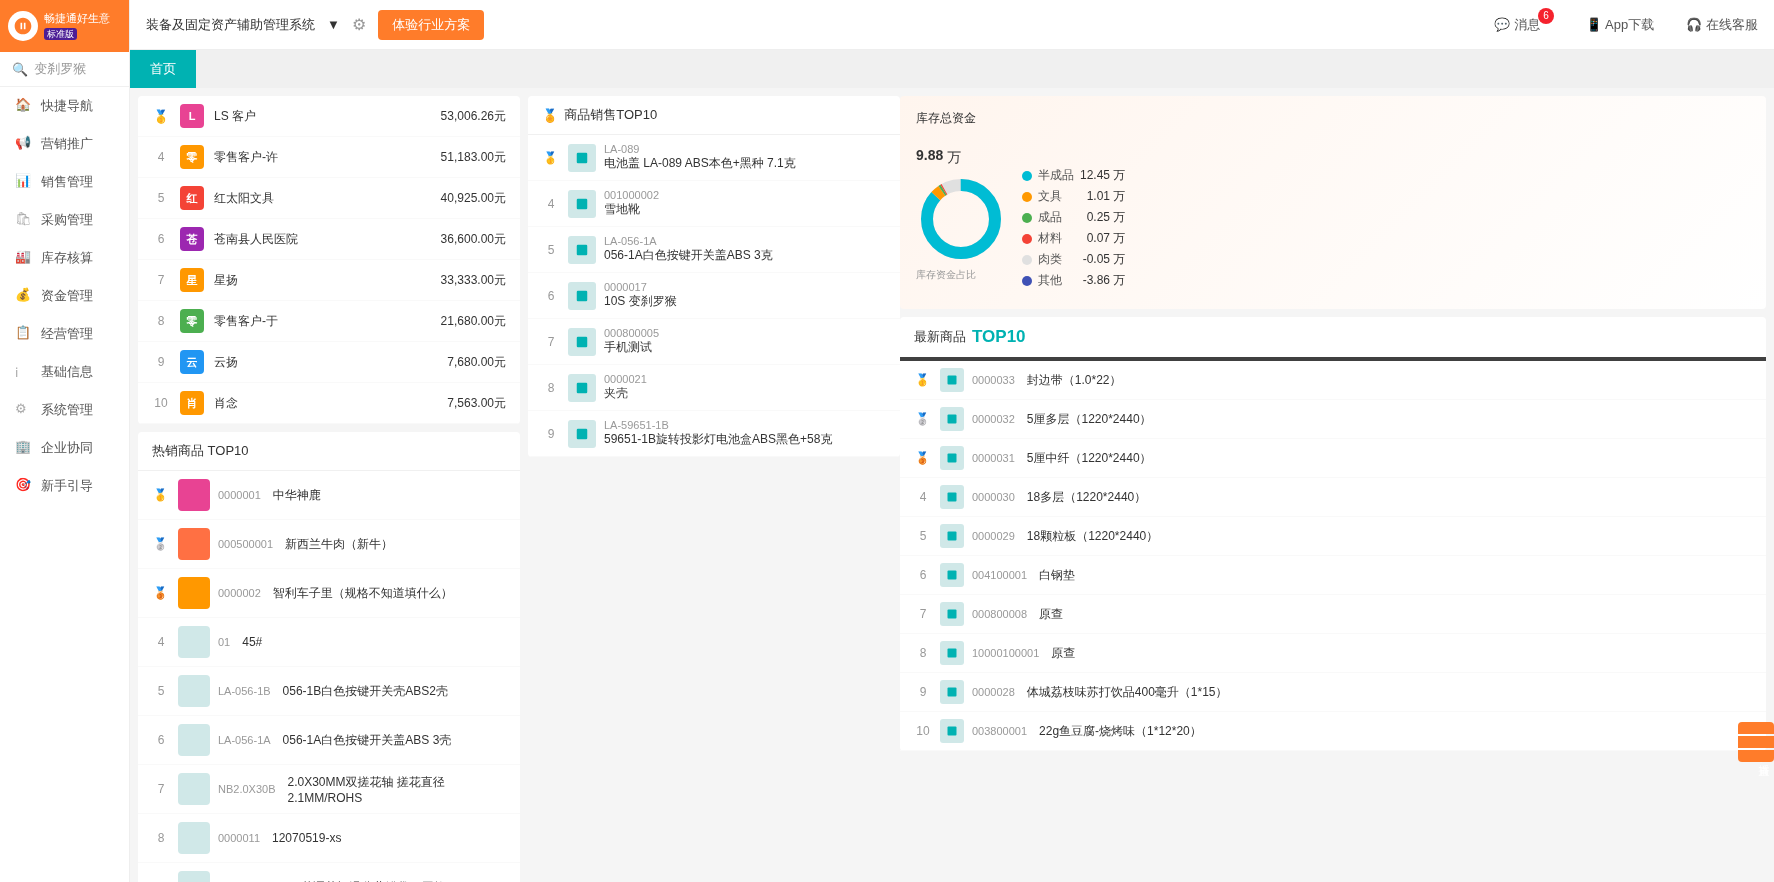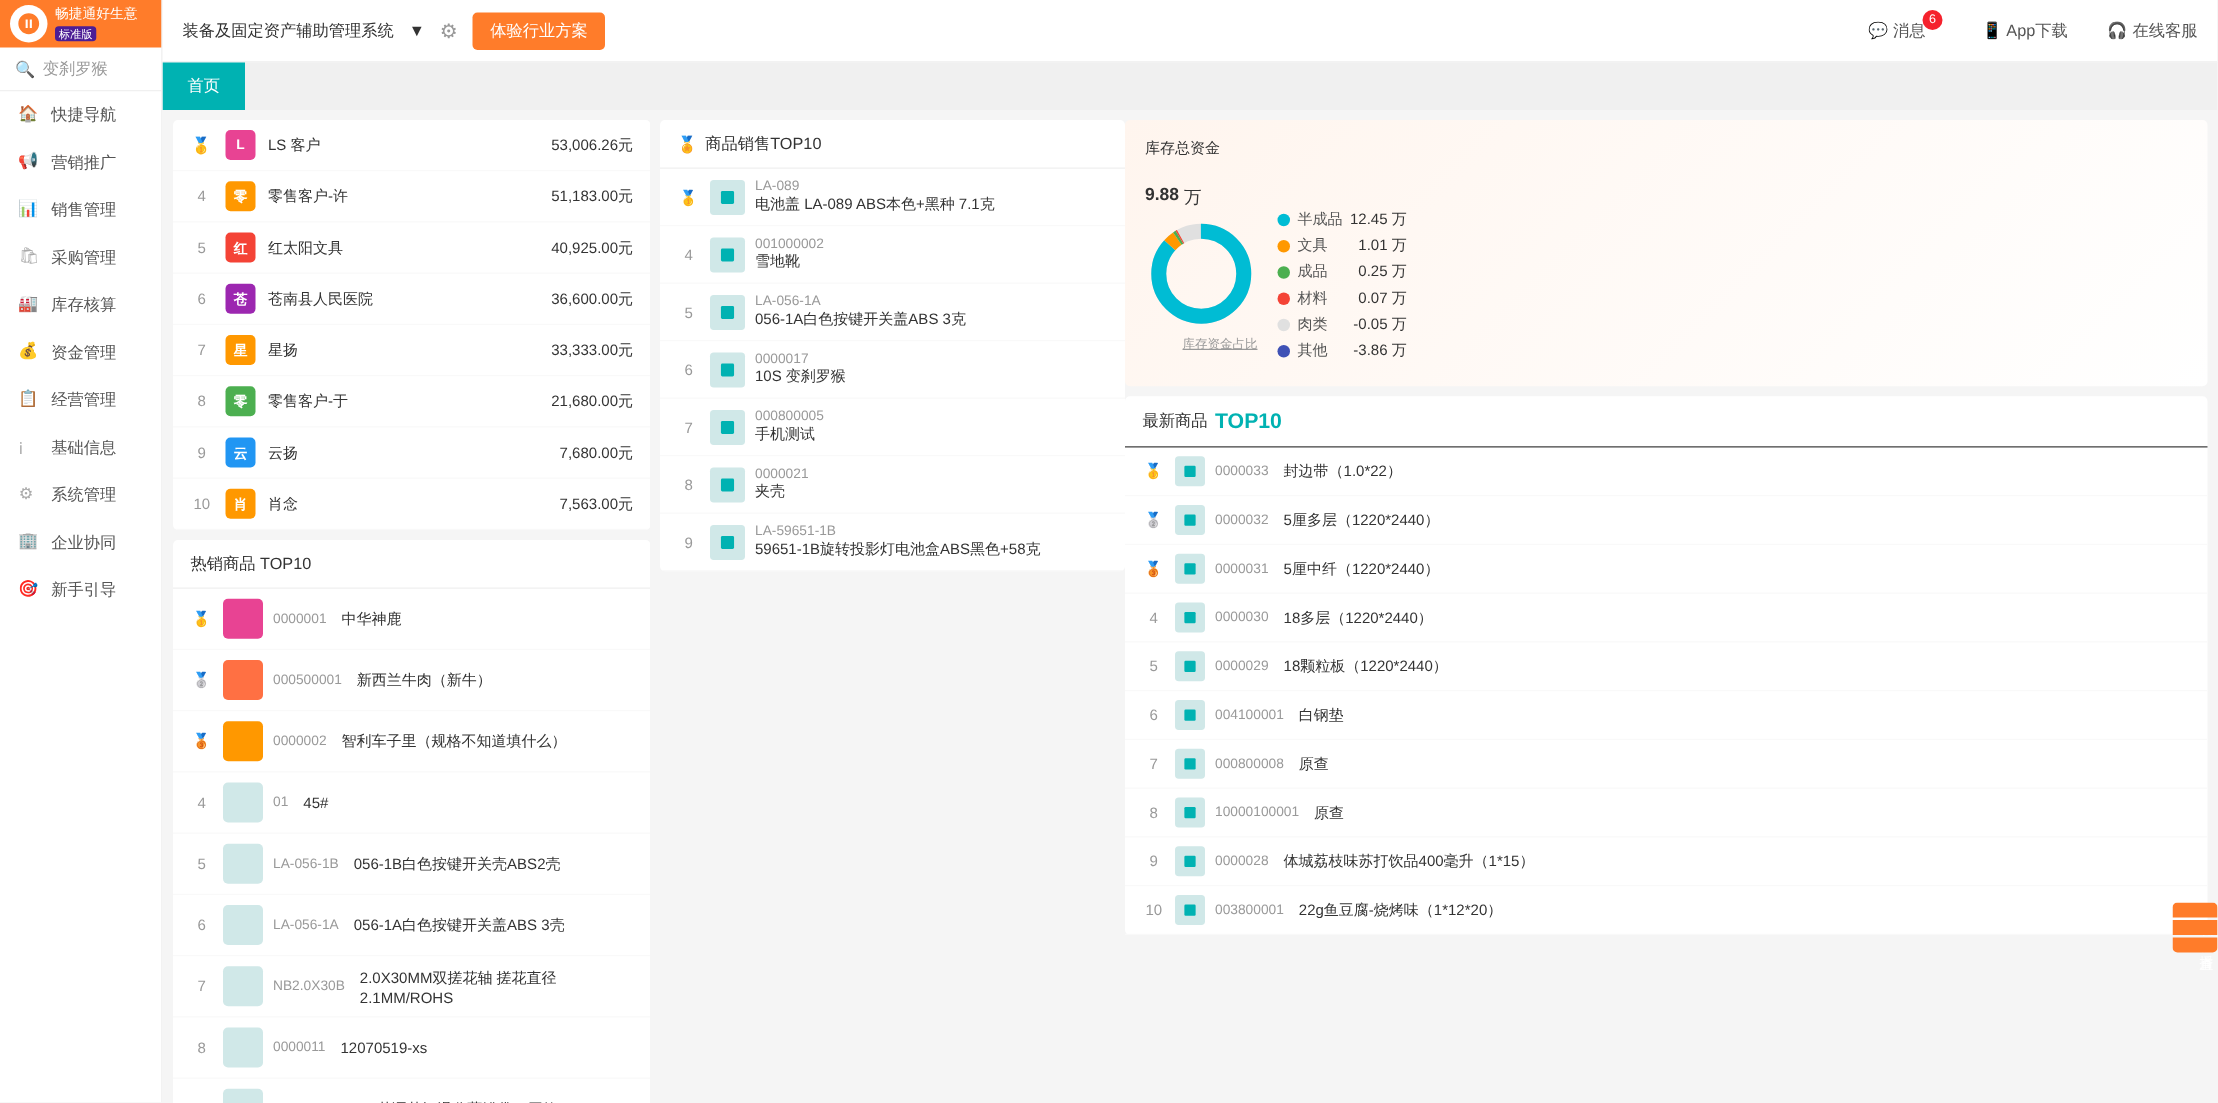--- a/index.html
+++ b/index.html
@@ -15,21 +15,21 @@
       flex-shrink: 0;
     }
     .sidebar-logo {
       background: #ff7c2a;
       padding: 10px 8px;
       display: flex;
       align-items: center;
       gap: 6px;
       color: #fff;
       font-size: 12px;
-      height: 38px;
+      height: 52px;
     }
     .sidebar-logo-icon {
       width: 30px;
       height: 30px;
       background: #fff;
       border-radius: 50%;
       display: flex;
       align-items: center;
       justify-content: center;
       flex-shrink: 0;
@@ -184,25 +184,25 @@
     .inventory-unit { font-size: 14px; color: #333; }
 
     .chart-legend { display: flex; flex-direction: column; gap: 4px; font-size: 12px; }
     .legend-item { display: flex; align-items: center; gap: 6px; }
     .legend-dot { width: 10px; height: 10px; border-radius: 50%; flex-shrink: 0; }
     .legend-name { flex: 1; color: #555; }
     .legend-val { color: #333; font-size: 12px; }
 
     .chart-area { display: flex; align-items: center; gap: 16px; margin-bottom: 6px; }
     .donut-chart { position: relative; width: 90px; height: 90px; flex-shrink: 0; }
-    .donut-label { font-size: 10px; color: #999; text-align: right; margin-top: 4px; text-decoration: underline; }
+    .donut-label { font-size: 10px; color: #999; text-align: left; margin-top: 4px; }
 
     
     .top-products { background: #fff; border-radius: 4px; }
-    .section-header { padding: 10px 14px; display: flex; align-items: center; gap: 6px; border-bottom: 1px solid #404040; }
+    .section-header { padding: 10px 14px; display: flex; align-items: center; gap: 6px; border-bottom: 4px solid #404040; }
     .section-title { font-size: 13px; color: #333; }
     .top-badge-teal { color: #00b2b2; font-size: 17px; font-weight: bold; }
 
     .new-product-list { list-style: none; }
     .new-product-item {
       display: flex;
       align-items: center;
       padding: 7px 14px;
       border-bottom: 1px solid #f9f9f9;
       gap: 8px;

